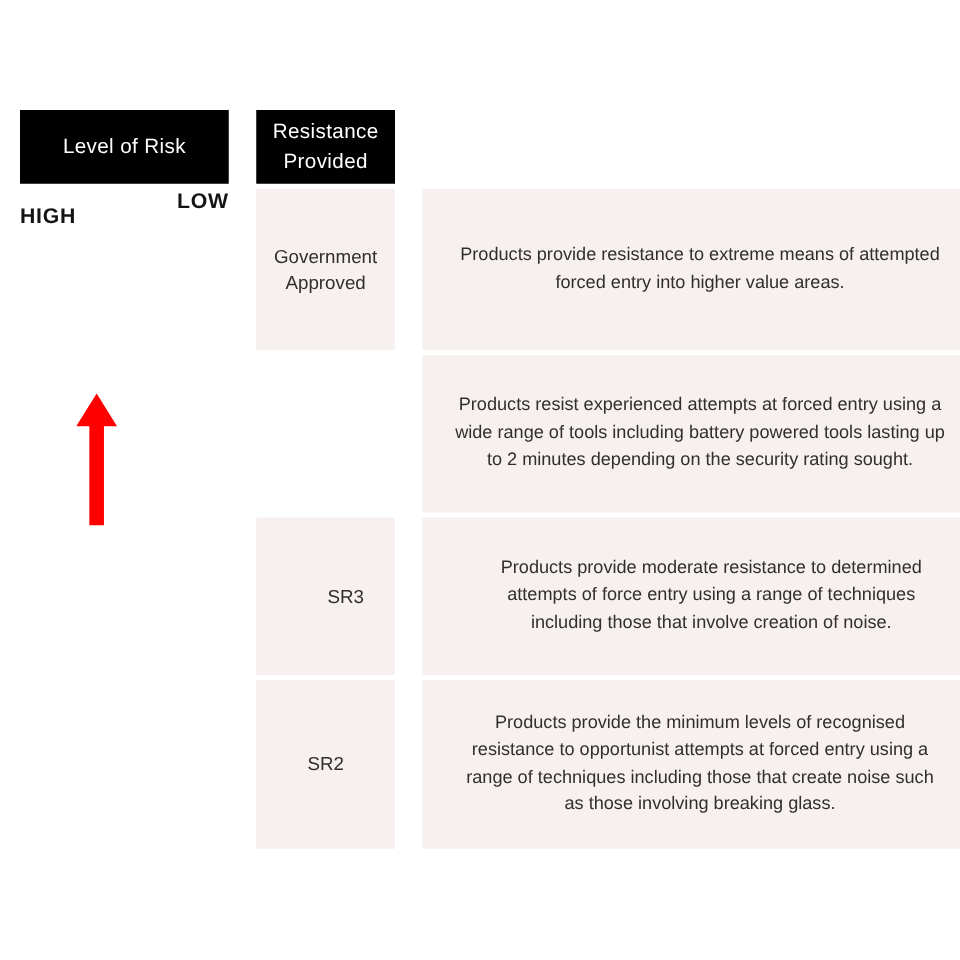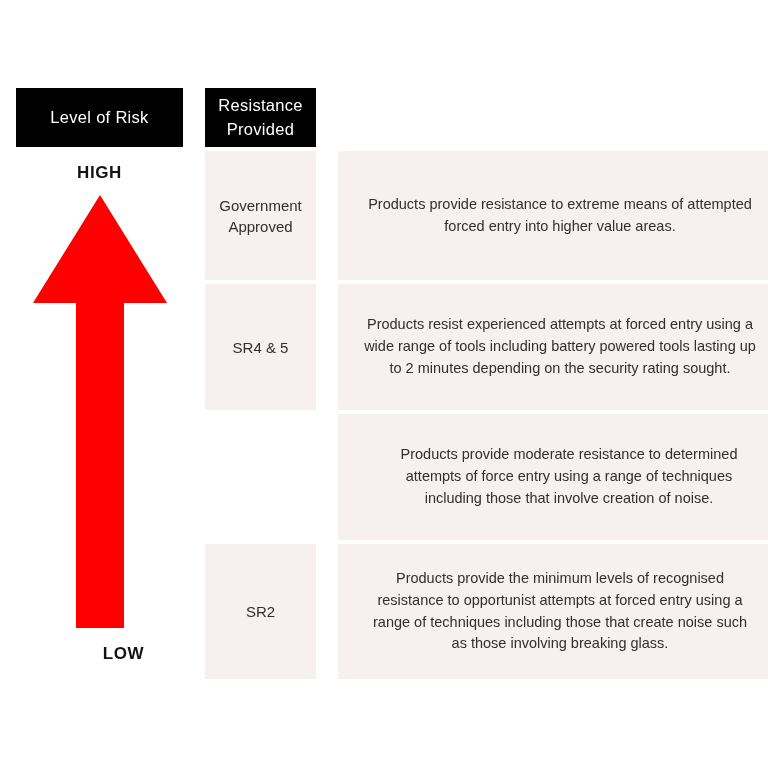--- a/index.html
+++ b/index.html
@@ -30,21 +30,21 @@
     text-align:center;
   }
   .rating{font-size:15px;line-height:1.4;padding:0 12px;}
   .desc{font-size:14.5px;line-height:1.5;padding:0 26px;}
   .c2{grid-column:2;}
   .c3{grid-column:3;}
   .r2{grid-row:2;} .r3{grid-row:3;} .r4{grid-row:4;padding-left:44px;} .r5{grid-row:5;}
   .risk-scale{
     position:absolute;left:16px;top:151px;
     width:167px;height:529px;
-    display:flex;flex-direction:column;align-items:center;
+    display:flex;flex-direction:row;align-items:flex-start;
   }
   .scale-label{
     font-size:17px;font-weight:600;color:#141414;letter-spacing:.6px;
   }
   .high-box{height:44px;display:flex;align-items:center;}
   .low-box{flex:1;display:flex;align-items:center;margin-left:48px;}
   .arrow-svg{width:134px;height:433px;display:block;}
 </style>
 </head>
 <body>
@@ -52,23 +52,23 @@
 <div class="canvas">
 
   <div class="grid">
 
     <div class="hcell">Level of Risk</div>
     <div class="hcell">Resistance Provided</div>
 
     <div class="cell desc c3 r2">Products provide resistance to extreme means of attempted forced entry into higher value areas.</div>
     <div class="cell rating c2 r2">Government Approved</div>
 
-    <div class="cell rating c2 r3">SR4 &amp; 5</div>
     <div class="cell desc c3 r3">Products resist experienced attempts at forced entry using a wide range of tools including battery powered tools lasting up to 2 minutes depending on the security rating sought.</div>
 
+    <div class="cell rating c2 r4">SR3</div>
     <div class="cell desc c3 r4">Products provide moderate resistance to determined attempts of force entry using a range of techniques including those that involve creation of noise.</div>
 
     <div class="cell rating c2 r5">SR2</div>
     <div class="cell desc c3 r5">Products provide the minimum levels of recognised resistance to opportunist attempts at forced entry using a range of techniques including those that create noise such as those involving breaking glass.</div>
   </div>
 
   <div class="risk-scale">
     <div class="high-box">
       <span class="scale-label">HIGH</span>
     </div>

